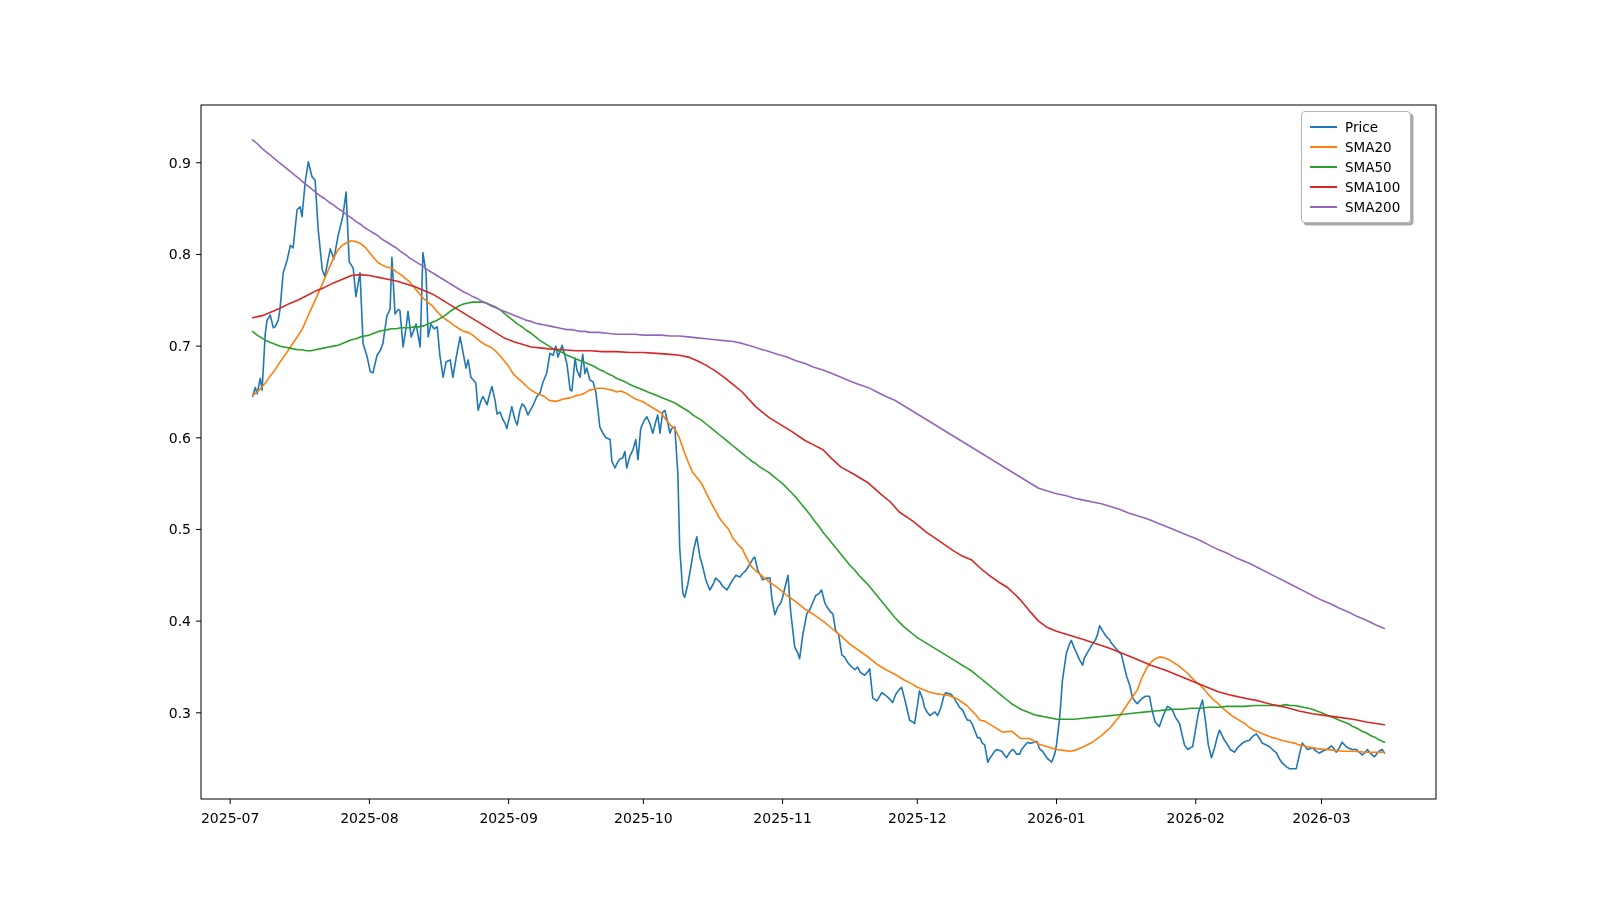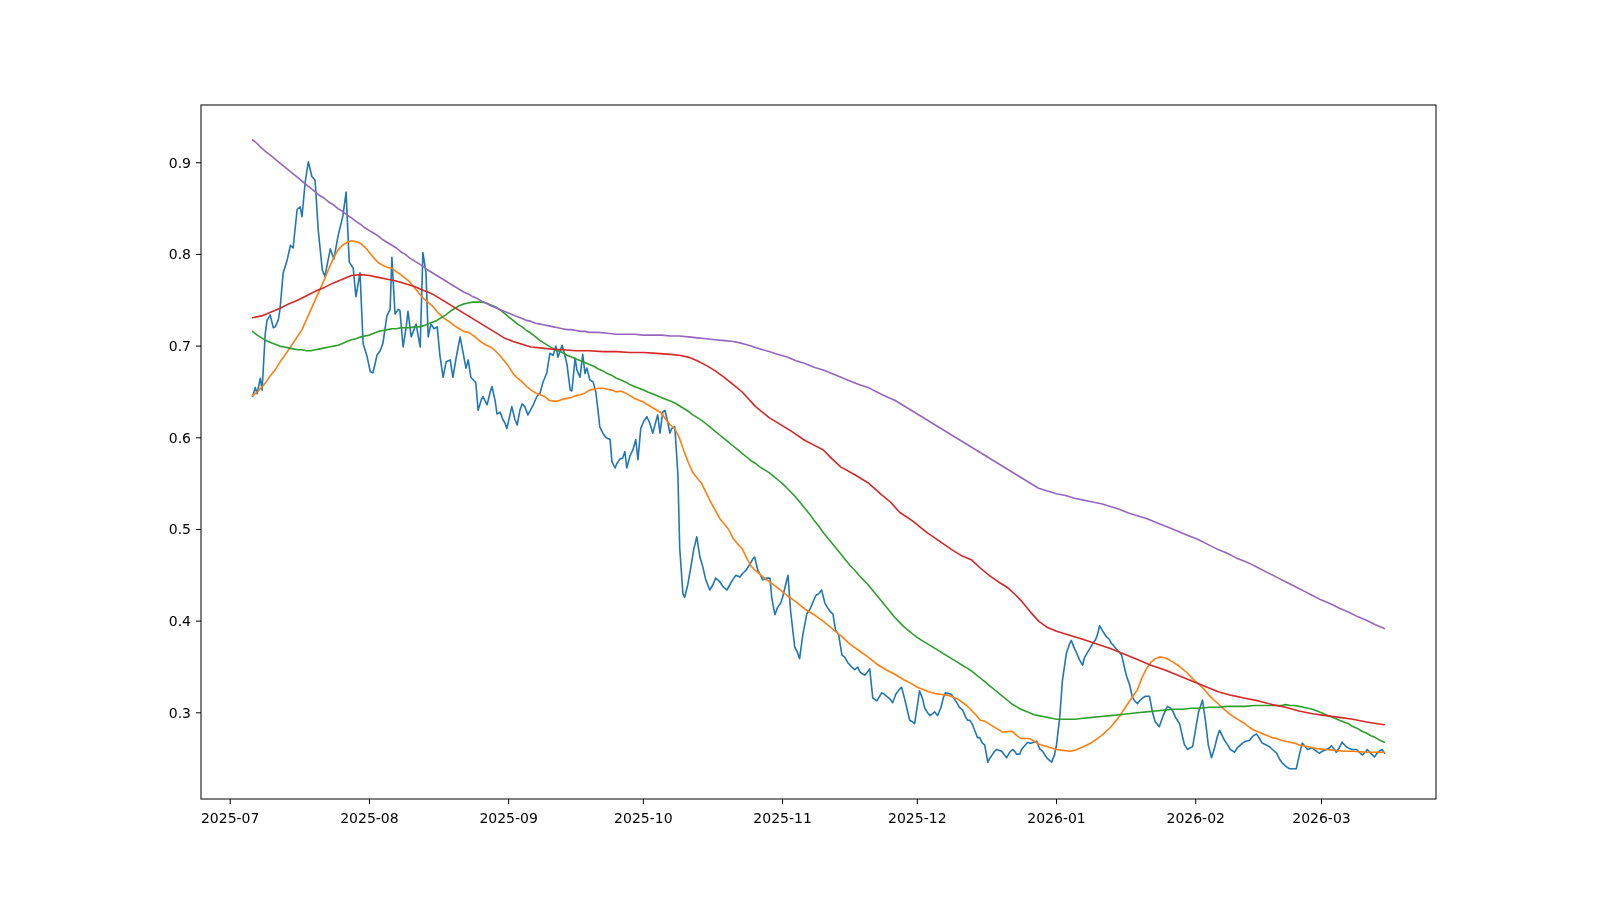--- a/index.html
+++ b/index.html
@@ -51,13 +51,35 @@
       <text x="191" y="534.4676354029061" text-anchor="end" font-size="14" font-family="DejaVu Sans, sans-serif">0.5</text>
       <line x1="196" y1="437.7899603698811" x2="201" y2="437.7899603698811" stroke="#000000" stroke-width="1"></line>
       <text x="191" y="442.7899603698811" text-anchor="end" font-size="14" font-family="DejaVu Sans, sans-serif">0.6</text>
       <line x1="196" y1="346.112285336856" x2="201" y2="346.112285336856" stroke="#000000" stroke-width="1"></line>
       <text x="191" y="351.112285336856" text-anchor="end" font-size="14" font-family="DejaVu Sans, sans-serif">0.7</text>
       <line x1="196" y1="254.43461030383082" x2="201" y2="254.43461030383082" stroke="#000000" stroke-width="1"></line>
       <text x="191" y="259.4346103038308" text-anchor="end" font-size="14" font-family="DejaVu Sans, sans-serif">0.8</text>
       <line x1="196" y1="162.7569352708058" x2="201" y2="162.7569352708058" stroke="#000000" stroke-width="1"></line>
       <text x="191" y="167.7569352708058" text-anchor="end" font-size="14" font-family="DejaVu Sans, sans-serif">0.9</text>
     </svg>
+  <div id="legend">
+      <div class="legend-row">
+        <span class="legend-swatch" style="border-top-color: rgb(31, 119, 180);"></span>
+        <span class="legend-label">Price</span>
+      </div>
+      <div class="legend-row">
+        <span class="legend-swatch" style="border-top-color: rgb(255, 127, 14);"></span>
+        <span class="legend-label">SMA20</span>
+      </div>
+      <div class="legend-row">
+        <span class="legend-swatch" style="border-top-color: rgb(44, 160, 44);"></span>
+        <span class="legend-label">SMA50</span>
+      </div>
+      <div class="legend-row">
+        <span class="legend-swatch" style="border-top-color: rgb(214, 39, 40);"></span>
+        <span class="legend-label">SMA100</span>
+      </div>
+      <div class="legend-row">
+        <span class="legend-swatch" style="border-top-color: rgb(148, 103, 189);"></span>
+        <span class="legend-label">SMA200</span>
+      </div>
+    </div>
 </div>
 
 </body></html>

